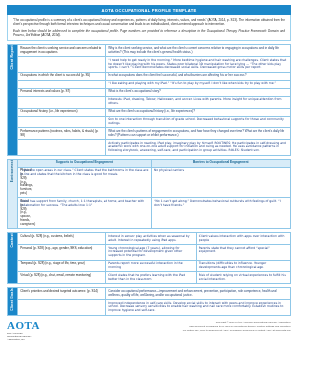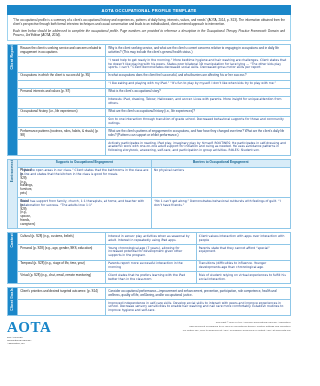--- a/index.html
+++ b/index.html
@@ -68,21 +68,21 @@
   .acol p { margin:0 0 1.3px 0; }
   .acol p:last-child { margin-bottom:0; }
 
   .subhead td { background:#d8ecf8; font-weight:bold; color:#14628f; font-size:3.1px; text-align:center; }
   .twocol-l { width:49%; }
   .twocol-r { width:51%; }
 
   
   .footer { display:flex; align-items:flex-start; margin-top:3.5px; }
   .logo-wrap { width:52px; flex:0 0 52px; padding-top:1px; }
-  .aota { font-size:15px; font-weight:bold; color:#1b87c9; letter-spacing:.5px; line-height:1; font-family:"Liberation Serif", serif;}
+  .aota { font-size:11px; font-weight:bold; color:#1b87c9; letter-spacing:.5px; line-height:1; font-family:"Liberation Serif", serif;}
   .aota-sub { font-size:2.5px; color:#444; line-height:1.25; margin-top:1px; }
   .footer-right { flex:1; font-size:2.45px; color:#555; text-align:right; line-height:1.3; padding-top:2px; }
   .footer-right div { margin-bottom:.6px; }
 </style>
 </head>
 <body>
 
 <div class="page">
 
   <div class="hdr-bar">AOTA OCCUPATIONAL PROFILE TEMPLATE</div>

